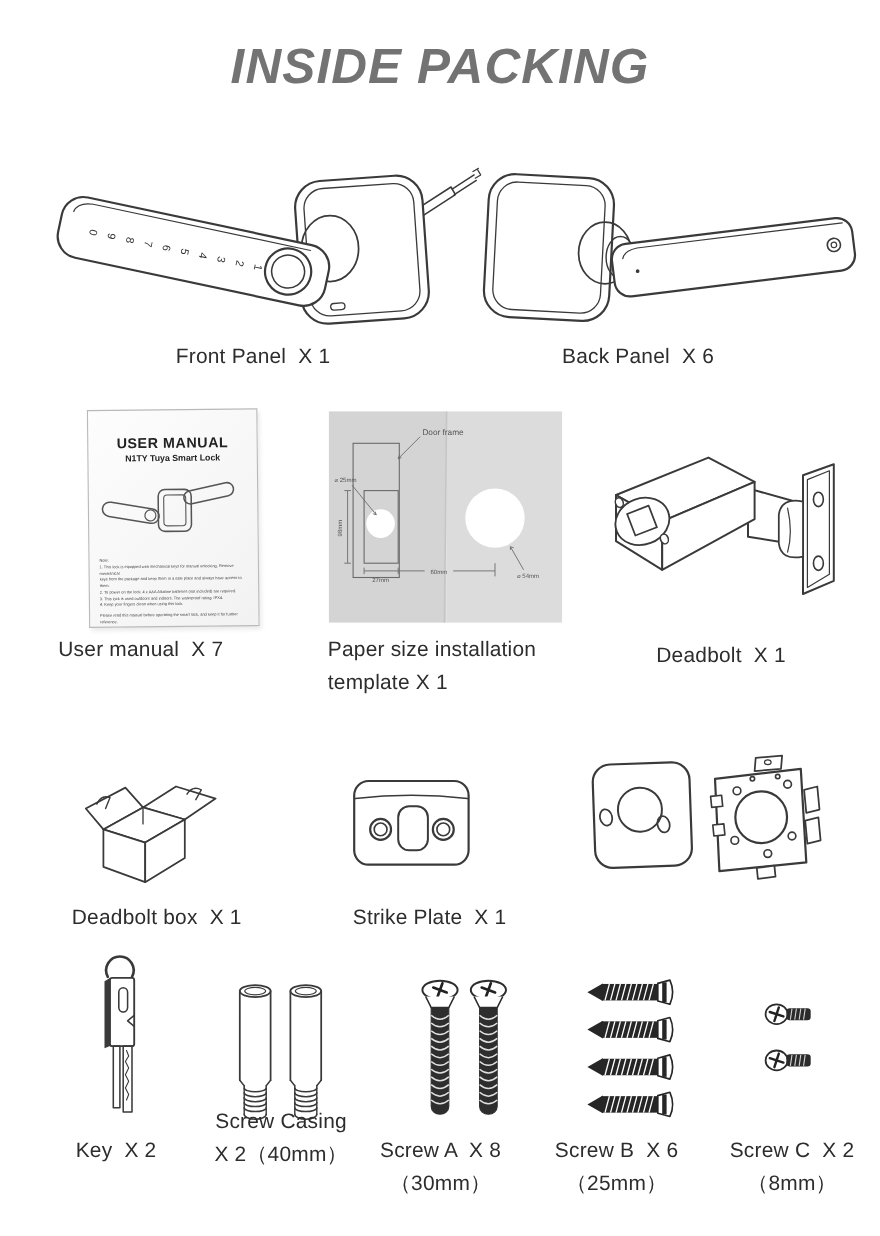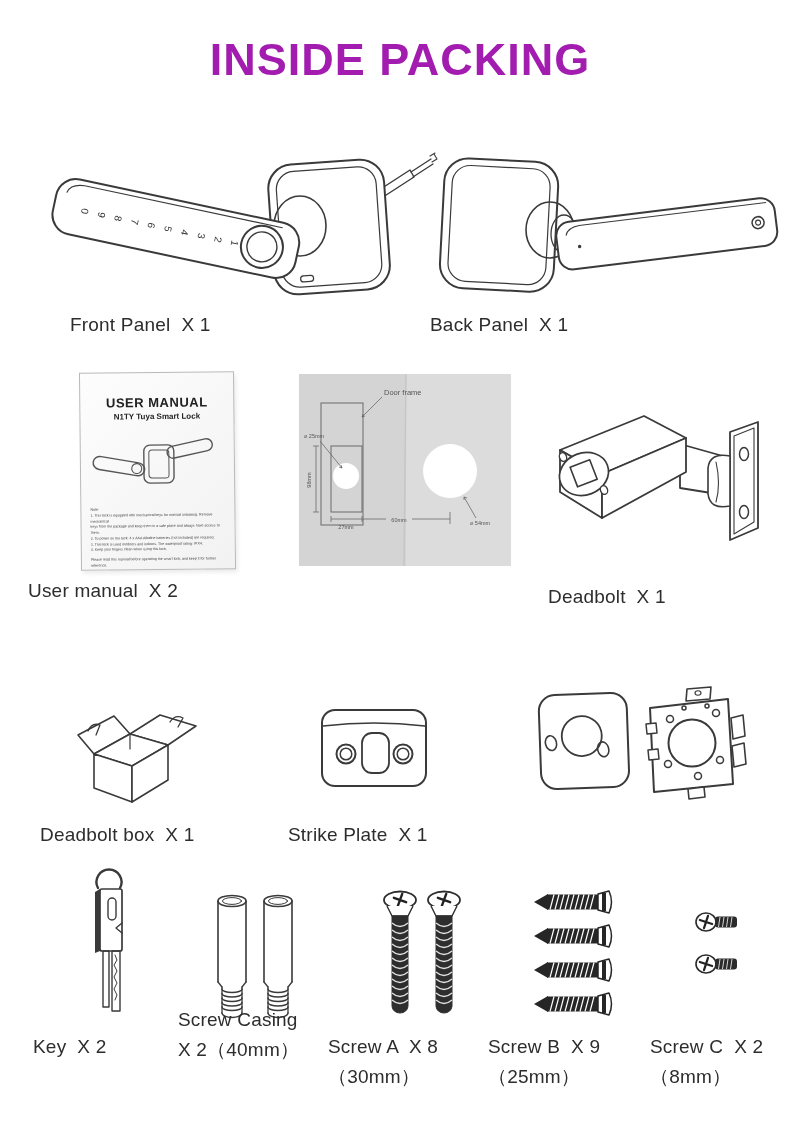--- a/index.html
+++ b/index.html
@@ -1,22 +1,22 @@
 <!DOCTYPE html>
 <html><head>
 <meta charset="utf-8">
 <style>
   html,body{margin:0;padding:0;background:#ffffff;}
   #page{position:relative;width:800px;height:1124px;background:#fff;overflow:hidden;
         font-family:"Liberation Sans",sans-serif;color:#2d2d2d;}
   .title{position:absolute;left:0;top:34px;width:800px;text-align:center;
-         font-size:45px;font-weight:bold;letter-spacing:1px;color:#a21caf;}
+         font-size:45px;font-weight:bold;letter-spacing:1px;color:#737373;font-style:italic;}
   .fig{position:absolute;}
   .lbl{position:absolute;font-size:19px;line-height:1.6;color:#2d2d2d;
-       text-align:left;white-space:pre-wrap;letter-spacing:.2px;}
+       text-align:center;white-space:pre-wrap;letter-spacing:.2px;}
   .lbl.left{text-align:left;}
   svg{display:block;}
   svg text{font-family:"Liberation Sans",sans-serif;}
   .digit{font-size:10px;fill:#333;}
   
   .manual{position:absolute;left:80px;top:372px;width:153px;height:196px;
           background:linear-gradient(135deg,#fdfdfd 0%,#f2f2f2 100%);
           border:1px solid #b9b9b9;box-shadow:2px 3px 4px rgba(0,0,0,.08);
           transform:rotate(-.6deg);overflow:hidden;}
   .manual h1{margin:22px 0 2px;text-align:center;font-size:13px;letter-spacing:.5px;color:#222;}
@@ -80,21 +80,21 @@
       <ellipse cx="136" cy="84" rx="13" ry="19" stroke-width="1.3"></ellipse>
       <g transform="rotate(-7 140 100)">
         <rect x="130" y="72" width="220" height="48" rx="14" stroke-width="2" fill="#fff"></rect>
         <path d="M140,85 Q142,78 154,77 L342,77" stroke-width="1.1"></path>
         <circle cx="332" cy="96" r="6" stroke-width="1.5"></circle>
         <circle cx="332" cy="96" r="2.5" stroke-width="1.1"></circle>
         <circle cx="152" cy="98" r="1.7" fill="#3a3a3a" stroke="none"></circle>
       </g>
     </g>
   </svg>
-  <div class="lbl" style="left:430px;top:310px;width:300px">Back Panel  X 1</div>
+  <div class="lbl" style="left:430px;top:310px;width:300px">Back Panel  X 6</div>
 
   <div class="manual">
     <h1>USER MANUAL</h1>
     <h2>N1TY Tuya Smart Lock</h2>
     <svg width="140" height="72" viewBox="0 0 140 72" style="margin:8px auto 0">
       <g stroke="#555" fill="none" stroke-width="1.4" stroke-linejoin="round" stroke-linecap="round">
         <g transform="rotate(-12 92 26)">
             <rect x="80" y="16" width="46" height="12" rx="6"></rect>
           </g>
         <rect x="56" y="16" width="30" height="38" rx="6"></rect>
@@ -108,21 +108,21 @@
     <div class="notes">
       <p>Note:</p>
       <p>1. This lock is equipped with mechanical keys for manual unlocking. Remove mechanical</p>
       <p>keys from the package and keep them in a safe place and always have access to them.</p>
       <p>2. To power on the lock: 4 x AAA Alkaline batteries (not included) are required.</p>
       <p>3. This lock is used outdoors and indoors. The waterproof rating: IPX4.</p>
       <p>4. Keep your fingers clean when using this lock.</p>
       <p class="last">Please read this manual before operating the smart lock, and keep it for further reference.</p>
     </div>
   </div>
-  <div class="lbl" style="left:28px;top:576px;width:200px">User manual  X 2</div>
+  <div class="lbl" style="left:28px;top:576px;width:200px">User manual  X 7</div>
 
   <svg class="fig" style="left:298px;top:372px" width="214" height="196" viewBox="0 0 214 196">
     <rect x="1" y="2" width="107" height="192" fill="#d4d4d4"></rect>
     <rect x="108" y="2" width="105" height="192" fill="#dcdcdc"></rect>
     <line x1="108" y1="2" x2="106" y2="194" stroke="#c6c6c6" stroke-width="1.5"></line>
     <g stroke="#6a6a6a" fill="none" stroke-width="1">
       <rect x="23" y="31" width="42" height="122"></rect>
       <rect x="33" y="74" width="31" height="66"></rect>
     </g>
     <circle cx="48" cy="104" r="13" fill="#ffffff"></circle>
@@ -137,20 +137,22 @@
     </g>
     <g fill="#555555" stroke="none" font-size="7.5">
       <text x="86" y="23">Door frame</text>
       <text x="6" y="66" font-size="5.5">⌀ 25mm</text>
       <text x="13" y="108" font-size="5.5" text-anchor="middle" transform="rotate(-90 13 108)">98mm</text>
       <text x="48" y="157" font-size="5.5" text-anchor="middle">27mm</text>
       <text x="101" y="150" font-size="5.5" text-anchor="middle">60mm</text>
       <text x="172" y="153" font-size="5.5">⌀ 54mm</text>
     </g>
   </svg>
+  <div class="lbl left" style="left:298px;top:576px;width:225px">Paper size installation
+template X 1</div>
 
   <svg class="fig" style="left:540px;top:400px" width="238" height="162" viewBox="0 0 238 162">
     <g stroke="#3a3a3a" fill="#ffffff" stroke-width="1.8" stroke-linejoin="round" stroke-linecap="round">
       <polygon points="140,44 190,58 190,96 140,88"></polygon>
       <polygon points="190,32 218,22 218,128 190,140"></polygon>
       <polygon points="194,36 214,28 214,122 194,134" fill="none" stroke-width="1.1"></polygon>
       <ellipse cx="204" cy="54" rx="4.5" ry="6.5" stroke-width="1.5"></ellipse>
       <ellipse cx="204" cy="112" rx="4.5" ry="6.5" stroke-width="1.5"></ellipse>
       <path d="M190,56 q-20,-4 -22,12 v26 q2,16 22,12 z" stroke-width="1.6"></path>
       <path d="M176,62 q5,22 0,40" fill="none" stroke-width="1.1"></path>
@@ -308,21 +310,21 @@
         </g>
         <path d="M66,4 L77,1 Q82,12 77,23 L66,20 Z" fill="#fff" stroke="#262626" stroke-width="1.5" stroke-linejoin="round"></path>
         <rect x="70" y="3" width="4" height="18" fill="#262626"></rect>
       </g>
     </defs>
     <use href="#screwB" x="4" y="2"></use>
     <use href="#screwB" x="4" y="36"></use>
     <use href="#screwB" x="4" y="70"></use>
     <use href="#screwB" x="4" y="104"></use>
   </svg>
-  <div class="lbl" style="left:488px;top:1032px;width:145px">Screw B  X 9
+  <div class="lbl" style="left:488px;top:1032px;width:145px">Screw B  X 6
 （25mm）</div>
 
   <svg class="fig" style="left:688px;top:906px" width="64" height="84" viewBox="0 0 64 84">
     <defs>
       <g id="screwC">
         <ellipse cx="12" cy="10" rx="10" ry="9" fill="#fff" stroke="#2b2b2b" stroke-width="1.6"></ellipse>
         <g transform="rotate(18 12 10)">
           <path d="M12,3.5 V16.5 M5.5,10 H18.5" stroke="#222" stroke-width="2.2" stroke-linecap="round"></path>
         </g>
         <rect x="21" y="4.5" width="22" height="11" rx="3" fill="#2b2b2b"></rect>

